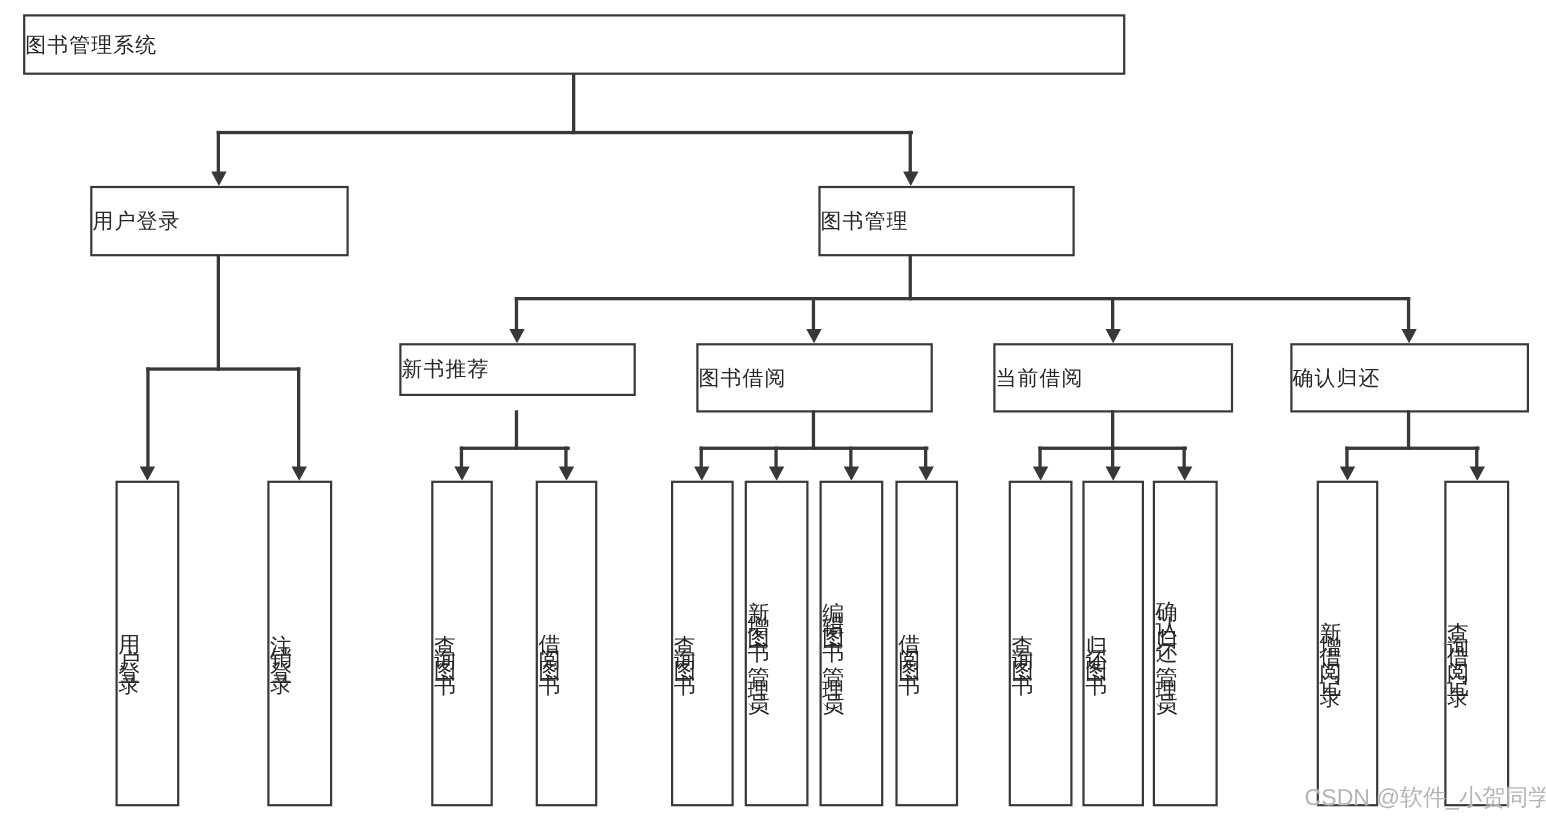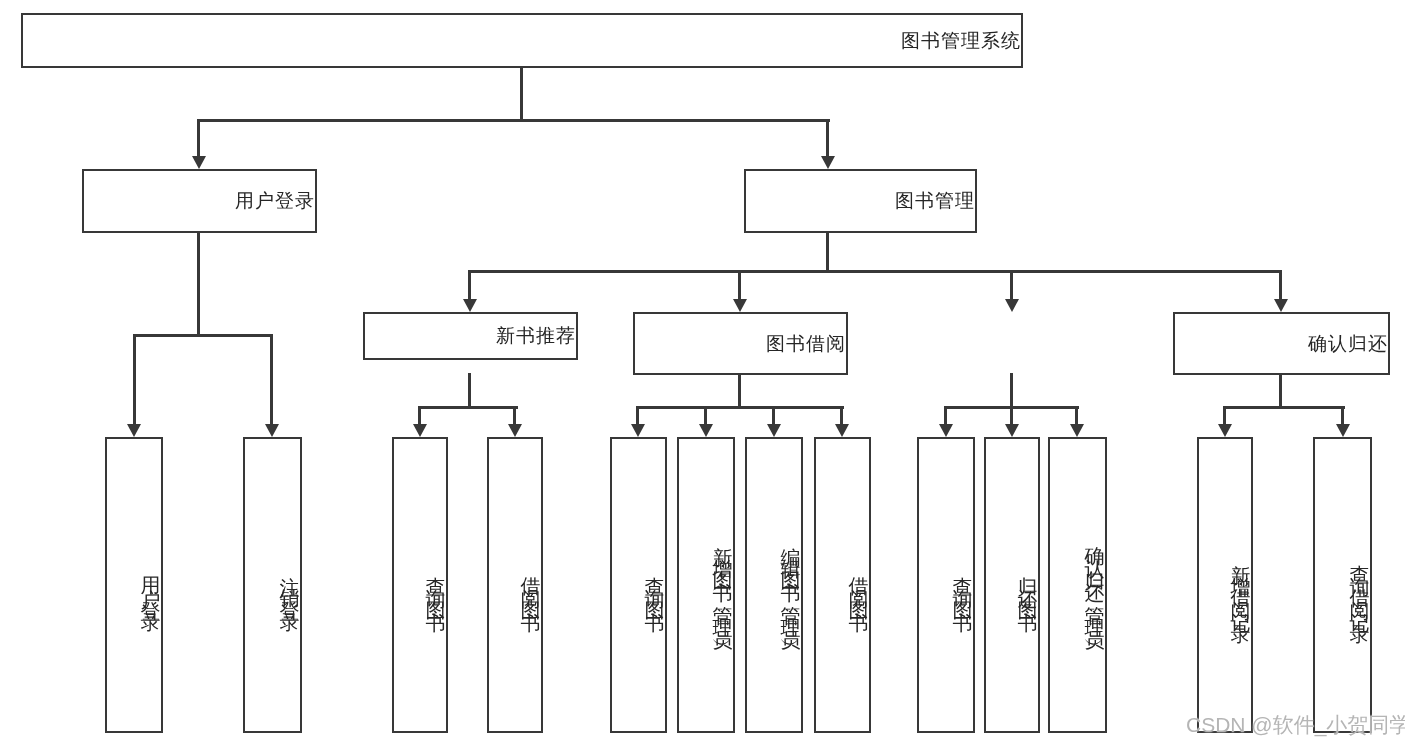--- a/index.html
+++ b/index.html
@@ -11,21 +11,21 @@
     font-family: "Liberation Sans", "DejaVu Sans", sans-serif;
     overflow: hidden;
   }
   .box {
     position: absolute;
     box-sizing: border-box;
     border: 2.5px solid #383838;
     background: #ffffff;
     display: flex;
     align-items: center;
-    justify-content: flex-end;
+    justify-content: flex-start;
     color: #262626;
   }
   .box.h .lbl {
     font-size: 19px;
     letter-spacing: 1px;
     white-space: nowrap;
   }
   .box.v .lbl {
     writing-mode: vertical-rl;
     text-orientation: upright;
@@ -92,20 +92,23 @@
   <div class="vline" style="left:1010px; top:270px; height:31px;"></div>
   <div class="arr" style="left:1005px; top:299px;"></div>
   <div class="vline" style="left:1279px; top:270px; height:31px;"></div>
   <div class="arr" style="left:1274px; top:299px;"></div>
 
   <div class="box h" style="left:363px; top:312px; width:215px; height:48px;">
     <span class="lbl">新书推荐</span>
   </div>
   <div class="box h" style="left:633px; top:312px; width:215px; height:63px;">
     <span class="lbl">图书借阅</span>
+  </div>
+  <div class="box h" style="left:903px; top:312px; width:218px; height:63px;">
+    <span class="lbl">当前借阅</span>
   </div>
   <div class="box h" style="left:1173px; top:312px; width:217px; height:63px;">
     <span class="lbl">确认归还</span>
   </div>
 
   <div class="vline" style="left:468px; top:373px; height:36px;"></div>
   <div class="hline" style="left:418px; top:406px; width:100px;"></div>
   <div class="vline" style="left:418px; top:406px; height:20px;"></div>
   <div class="arr" style="left:413px; top:424px;"></div>
   <div class="vline" style="left:513px; top:406px; height:20px;"></div>

